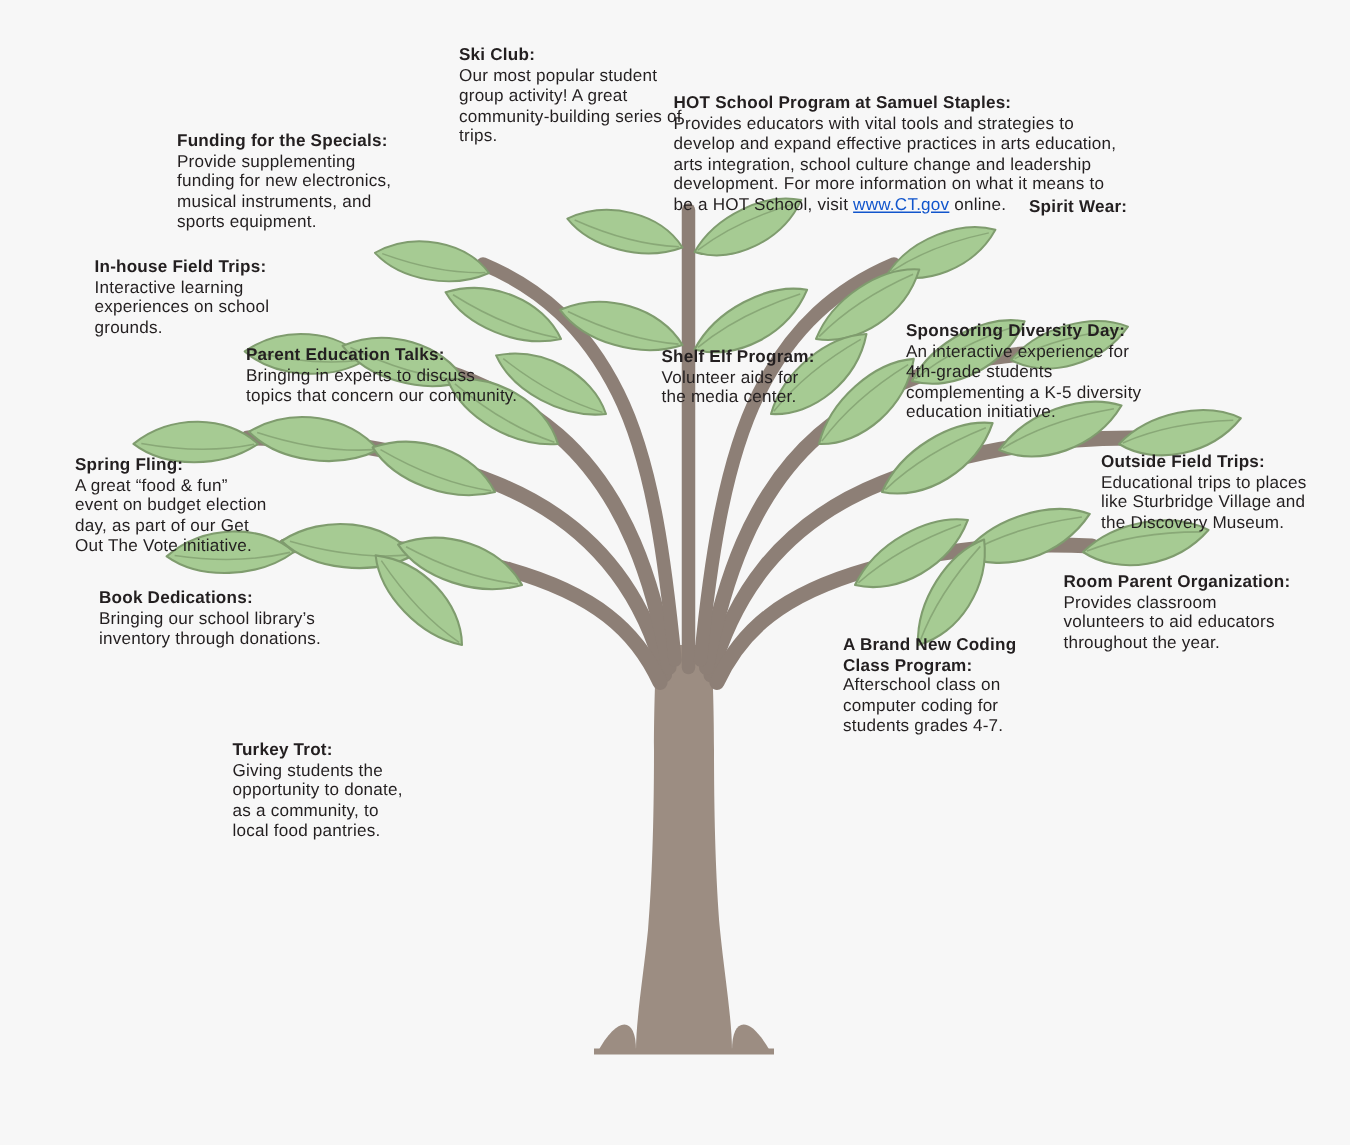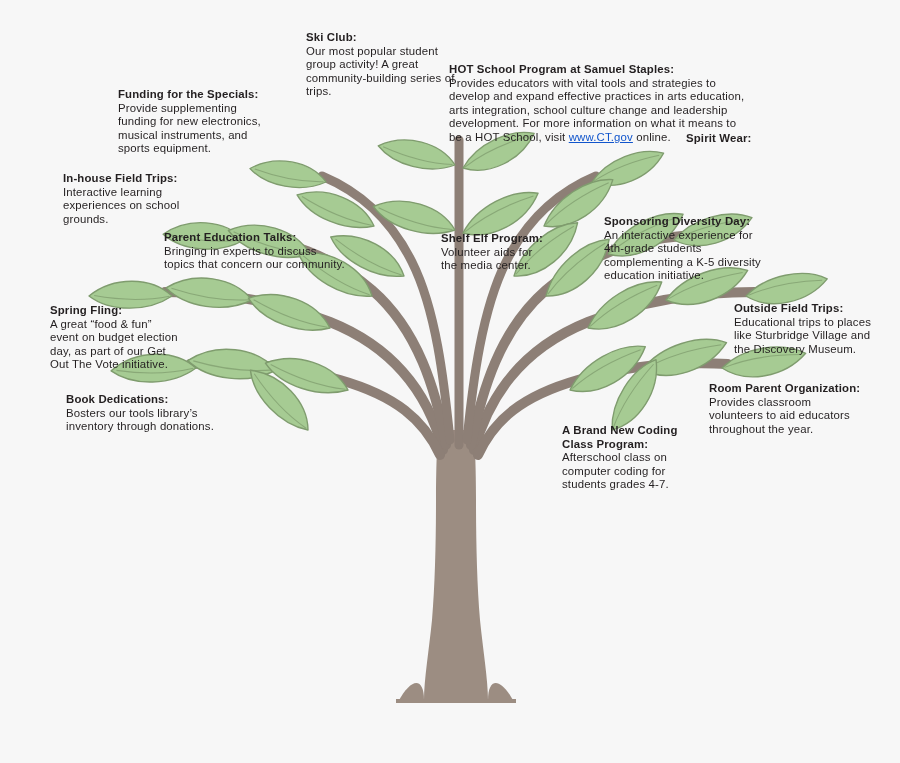--- a/index.html
+++ b/index.html
@@ -191,29 +191,33 @@
     <span class="c-body">A great “food &amp; fun” event on budget election day, as part of our Get Out The Vote initiative.</span>
   </div>
 
   <div class="callout" style="left:734px; top:302px; width:152px;">
     <span class="c-title">Outside Field  Trips:</span>
     <span class="c-body">Educational trips to places like Sturbridge Village and the Discovery Museum.</span>
   </div>
 
   <div class="callout" style="left:66px; top:393px; width:156px;">
     <span class="c-title">Book Dedications:</span>
-    <span class="c-body">Bosters our tools library’s inventory through donations.</span>
+    <span class="c-body">Bringing our school library’s inventory through donations.</span>
   </div>
 
   <div class="callout" style="left:709px; top:382px; width:156px;">
     <span class="c-title">Room Parent Organization:</span>
     <span class="c-body">Provides classroom volunteers to aid educators throughout the year.</span>
   </div>
 
 
   <div class="callout" style="left:542px; top:424px; width:116px;margin-left:20px;">
     <span class="c-title wrap">A Brand New Coding Class Program:</span>
     <span class="c-body">Afterschool class on computer coding for students  grades 4-7.</span>
   </div>
 
+  <div class="callout" style="left:155px; top:494px; width:116px;">
+    <span class="c-title">Turkey  Trot:</span>
+    <span class="c-body">Giving students the opportunity to donate, as a community, to local food pantries.</span>
+  </div>
 
 
 </div>
 
 </body></html>

